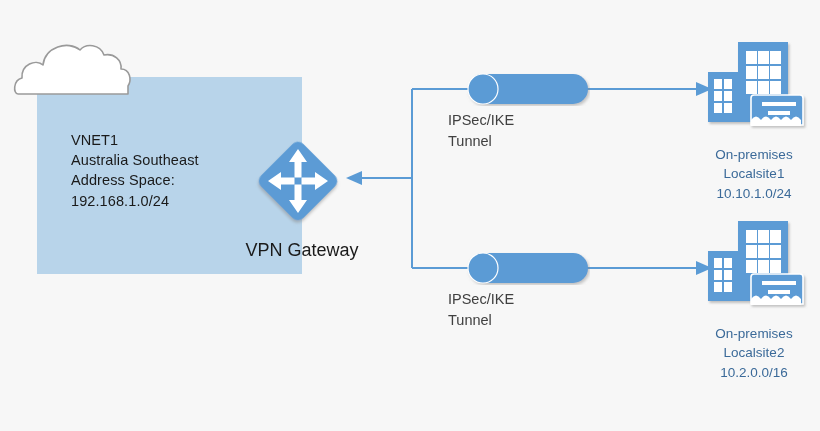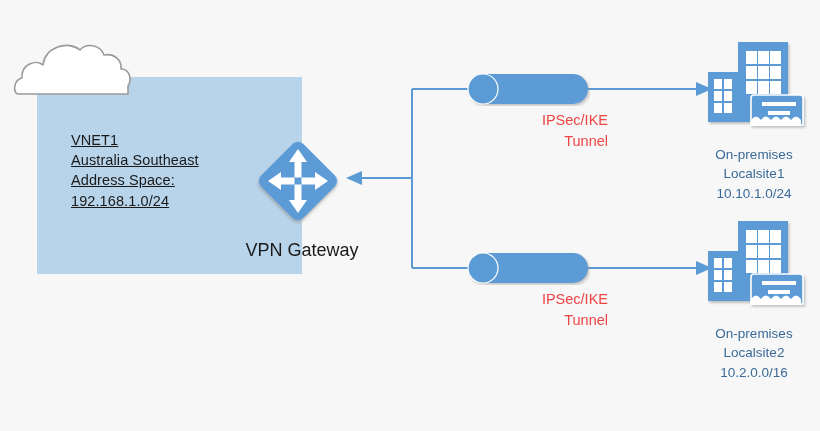--- a/index.html
+++ b/index.html
@@ -18,21 +18,20 @@
     left:37px;top:77px;width:265px;height:197px;
     background:#b8d4ea;
   }
   #vnet-text{
     left:71px;top:130px;width:215px;
     color:#1a1a1a;
     font-size:14.5px;
     line-height:20.2px;
     white-space:pre;
     letter-spacing:.1px;
-    text-decoration:underline;
   }
 
   
   #cloud{left:12px;top:36px;width:122px;height:72px;}
 
   
   #vpn-gateway{left:250px;top:133px;width:96px;height:96px;}
   #vpn-gateway-label{
     left:232px;top:240px;width:140px;
     text-align:center;
@@ -41,22 +40,22 @@
 
   
   .conn{stroke:#5b9bd5;stroke-width:2;fill:none;}
   .conn-fill{fill:#5b9bd5;}
 
   
   .tunnel{width:124px;height:34px;}
   #tunnel-1{left:466px;top:72px;}
   #tunnel-2{left:466px;top:251px;}
   .tunnel-label{
-    width:160px;text-align:right;
-    color:#ef4444;font-size:14.5px;line-height:21px;
+    width:160px;text-align:left;
+    color:#404040;font-size:14.5px;line-height:21px;
     white-space:pre;
   }
   #tunnel-1-label{left:448px;top:110px;}
   #tunnel-2-label{left:448px;top:289px;}
 
   
   .site-icon{width:108px;height:100px;}
   #site-1-icon{left:700px;top:38px;}
   #site-2-icon{left:700px;top:217px;}
   .site-label{

